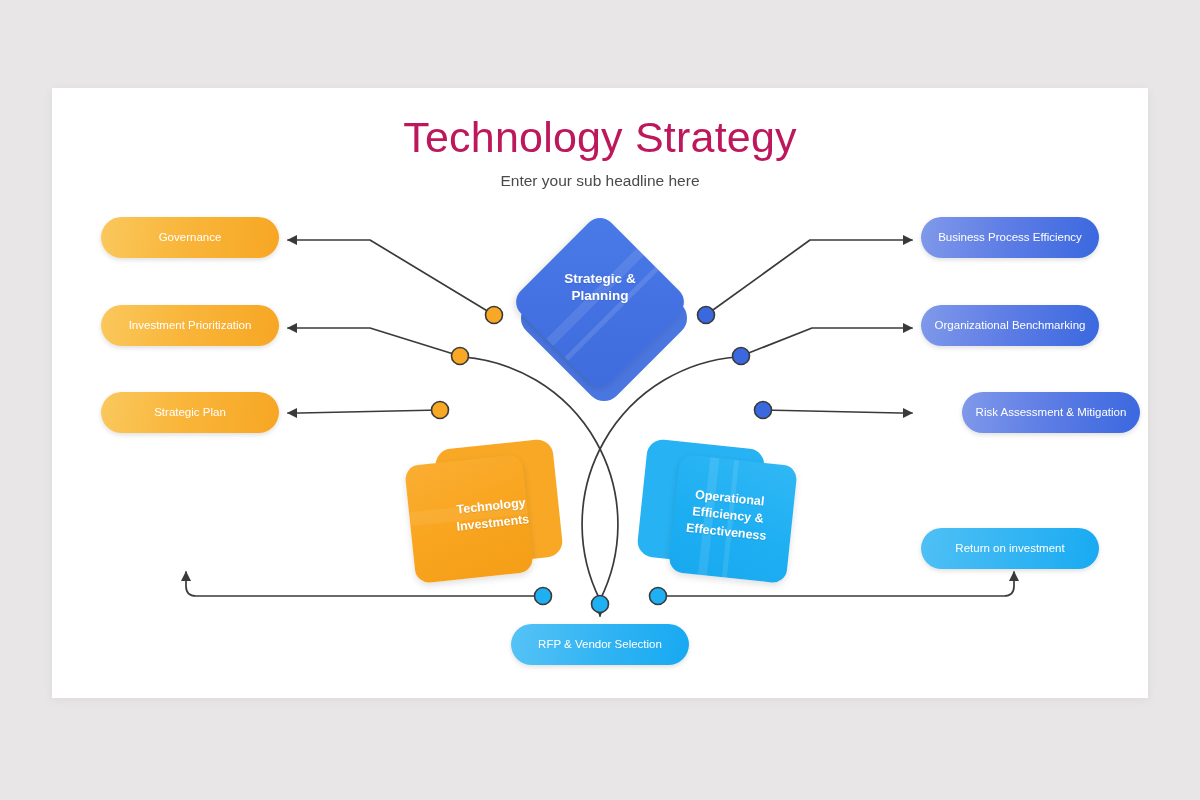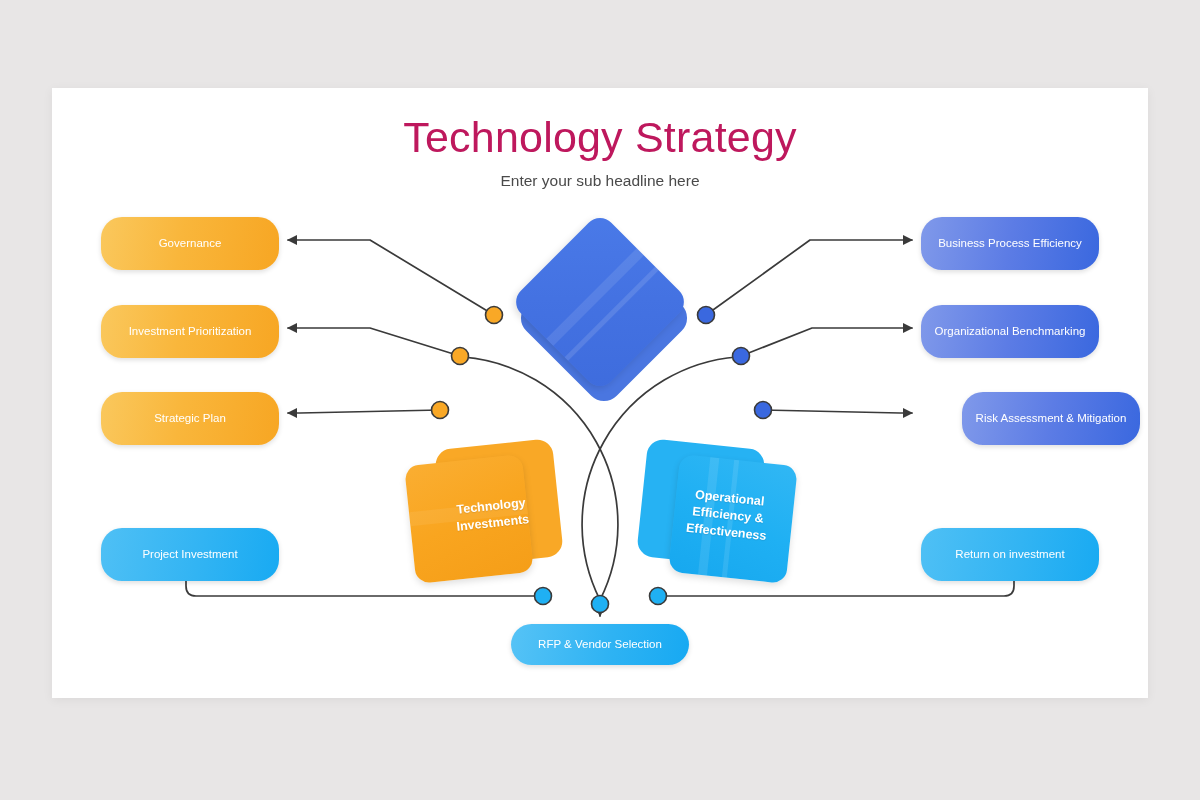--- a/index.html
+++ b/index.html
@@ -27,21 +27,21 @@
   }
   #subtitle {
     position:absolute; left:0; top:172px; width:1200px;
     text-align:center;
     font-size:15.5px; font-weight:400; color:#4a4a4a;
   }
 
   
   .pill {
     position:absolute;
-    height:53px; width:178px;
+    height:41px; width:178px;
     border-radius:21px;
     display:flex; align-items:center; justify-content:center;
     color:#ffffff; font-size:11.5px; font-weight:400;
     text-align:center; line-height:1.15;
     box-shadow:0 2px 5px rgba(0,0,0,0.13);
     padding:0 8px;
   }
   .pill.orange { background:linear-gradient(100deg,#fac85d 0%,#f9b63b 45%,#f7a623 100%); }
   .pill.blue   { background:linear-gradient(100deg,#8099ea 0%,#5c7ce5 50%,#3a68df 100%); }
   .pill.cyan   { background:linear-gradient(100deg,#4fc0f5 0%,#32b4f3 55%,#18aaf2 100%); }
@@ -197,20 +197,21 @@
     </g>
   </svg>
 
   <div id="title">Technology Strategy</div>
   <div id="subtitle">Enter your sub headline here</div>
 
   <div id="diamond-wrap">
     <div class="dia" id="dia-back"></div>
     <div class="dia" id="dia-front"></div>
   </div>
+  <div id="dia-label">Strategic &amp;<br>Planning</div>
 
   <div class="cardgrp" style="left:402px; top:438px;">
     <div class="card" id="card-o-back"></div>
     <div class="card" id="card-o-front"></div>
     <div id="card-o-label">Technology<br>Investments</div>
   </div>
 
   <div class="cardgrp" style="left:632px; top:438px;">
     <div class="card" id="card-b-back"></div>
     <div class="card" id="card-b-front"></div>
@@ -219,23 +220,20 @@
 
   <div class="pill orange" style="left:101px; top:217px;">
     <span>Governance</span>
   </div>
   <div class="pill orange" style="left:101px; top:305px;">
     <span>Investment Prioritization</span>
   </div>
   <div class="pill orange" style="left:101px; top:392px;">
     <span>Strategic Plan</span>
   </div>
-  <div class="pill cyan" style="left:101px; top:528px;">
-    <span>Project Investment</span>
-  </div>
 
   <div class="pill blue" style="left:921px; top:217px;text-align:center;">
     <span>Business Process Efficiency</span>
   </div>
   <div class="pill blue" style="left:921px; top:305px;">
     <span>Organizational Benchmarking</span>
   </div>
   <div class="pill blue" style="left:962px; top:392px;">
     <span>Risk Assessment &amp; Mitigation</span>
   </div>

